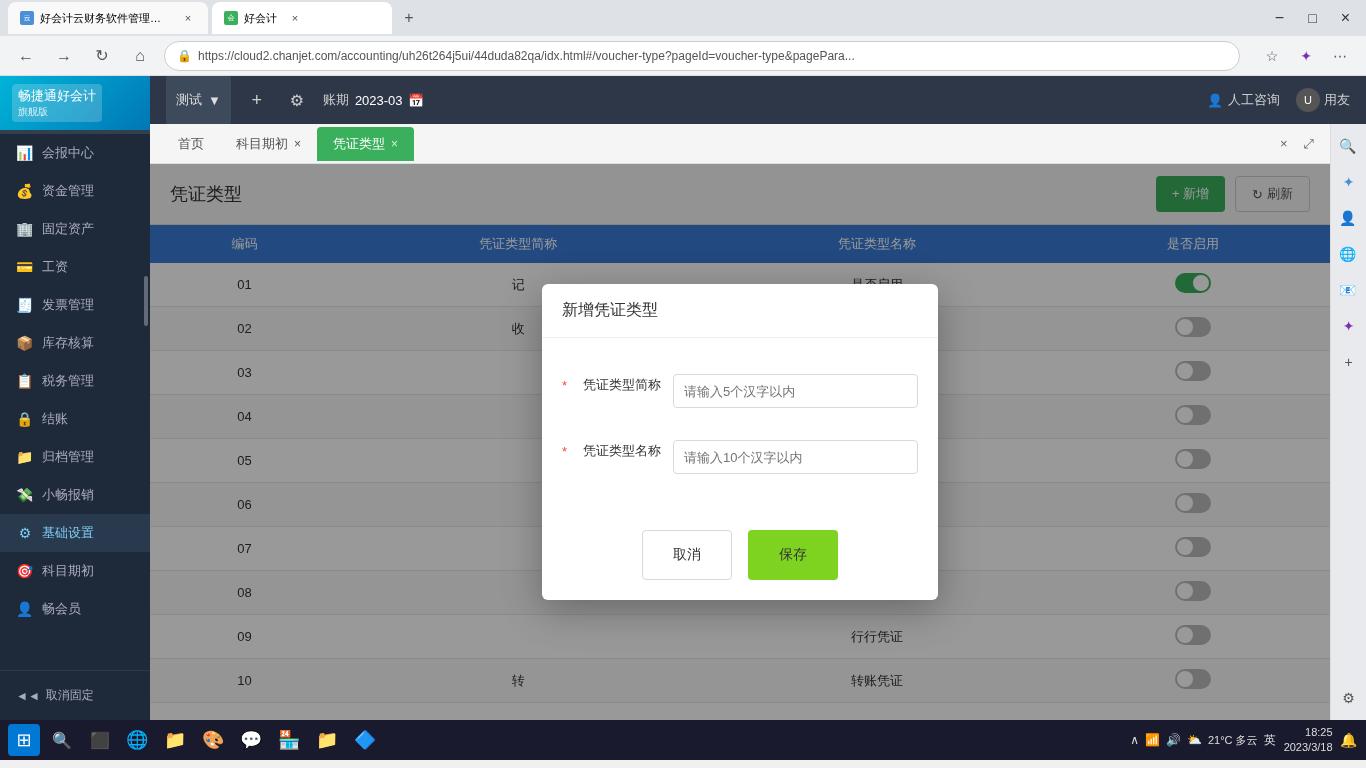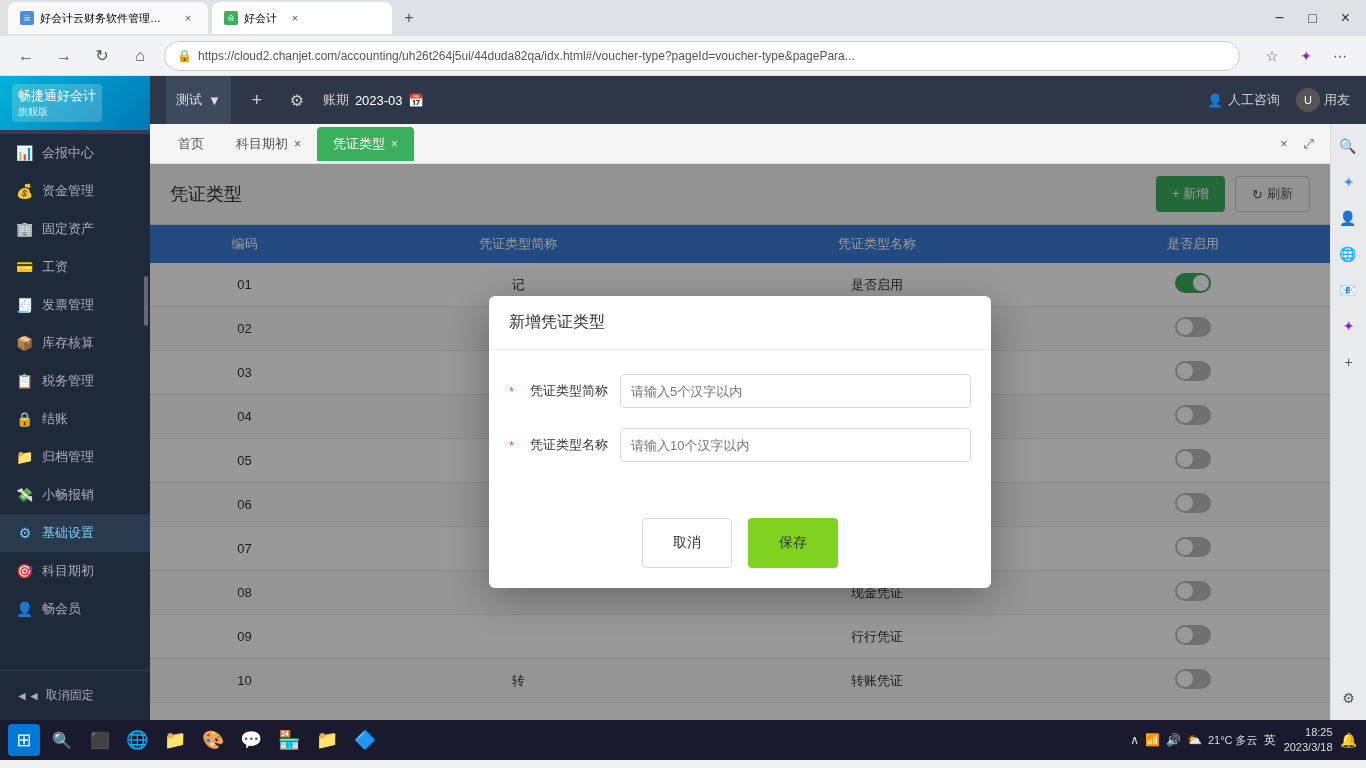--- a/index.html
+++ b/index.html
@@ -64,28 +64,28 @@
     
     .toggle { width: 36px; height: 20px; border-radius: 10px; display: inline-flex; align-items: center; cursor: pointer; position: relative; }
     .toggle.on { background: #3aaf5c; }
     .toggle.off { background: #bbb; }
     .toggle-knob { width: 16px; height: 16px; background: white; border-radius: 50%; position: absolute; transition: left 0.2s; }
     .toggle.on .toggle-knob { left: 18px; }
     .toggle.off .toggle-knob { left: 2px; }
 
     
     .modal-overlay { position: absolute; top: 0; left: 0; right: 0; bottom: 0; background: rgba(0,0,0,0.4); display: flex; align-items: center; justify-content: center; z-index: 100; }
-    .modal { background: white; border-radius: 6px; width: 502px; box-shadow: 0 10px 40px rgba(0,0,0,0.3); overflow: hidden; }
+    .modal { background: white; border-radius: 6px; width: 396px; box-shadow: 0 10px 40px rgba(0,0,0,0.3); overflow: hidden; }
     .modal-header { padding: 16px 20px; border-bottom: 1px solid #eee; display: flex; align-items: center; justify-content: space-between; }
     .modal-title { font-size: 16px; color: #333; font-weight: 500; }
     .modal-body { padding: 24px 20px; }
     .form-row { display: flex; align-items: center; margin-bottom: 20px; }
     .form-label { width: 90px; text-align: right; margin-right: 12px; font-size: 13px; color: #333; }
     .required-star { color: #ff4444; margin-right: 4px; }
-    .form-input { flex: 1; height: 34px; border: 1px solid #d9d9d9; border-radius: 4px; padding: 0 10px; font-size: 13px; color: #999; outline: none; }
+    .form-input { flex: 1; height: 34px; border: 1px solid #d9d9d9; border-radius: 4px; padding: 0 10px; font-size: 13px; color: #999; outline: none; margin-top: 12px; }
     .modal-footer { padding: 12px 20px 20px; display: flex; justify-content: center; gap: 16px; }
     .btn-cancel { background: white; border: 1px solid #d9d9d9; padding: 8px 24px; border-radius: 4px; cursor: pointer; font-size: 14px; color: #333; min-width: 90px; }
     .btn-save { background: #7ed321; border: none; padding: 16px 24px; border-radius: 4px; cursor: pointer; font-size: 14px; color: #333; min-width: 90px; font-weight: 500; }
 
     
     .right-sidebar { width: 36px; background: #e8eaed; border-left: 1px solid #ddd; display: flex; flex-direction: column; align-items: center; padding: 8px 0; gap: 8px; }
     .right-icon { width: 28px; height: 28px; display: flex; align-items: center; justify-content: center; border-radius: 4px; cursor: pointer; color: #555; font-size: 14px; }
     .right-icon.active { color: #7b2fb5; }
 
     

